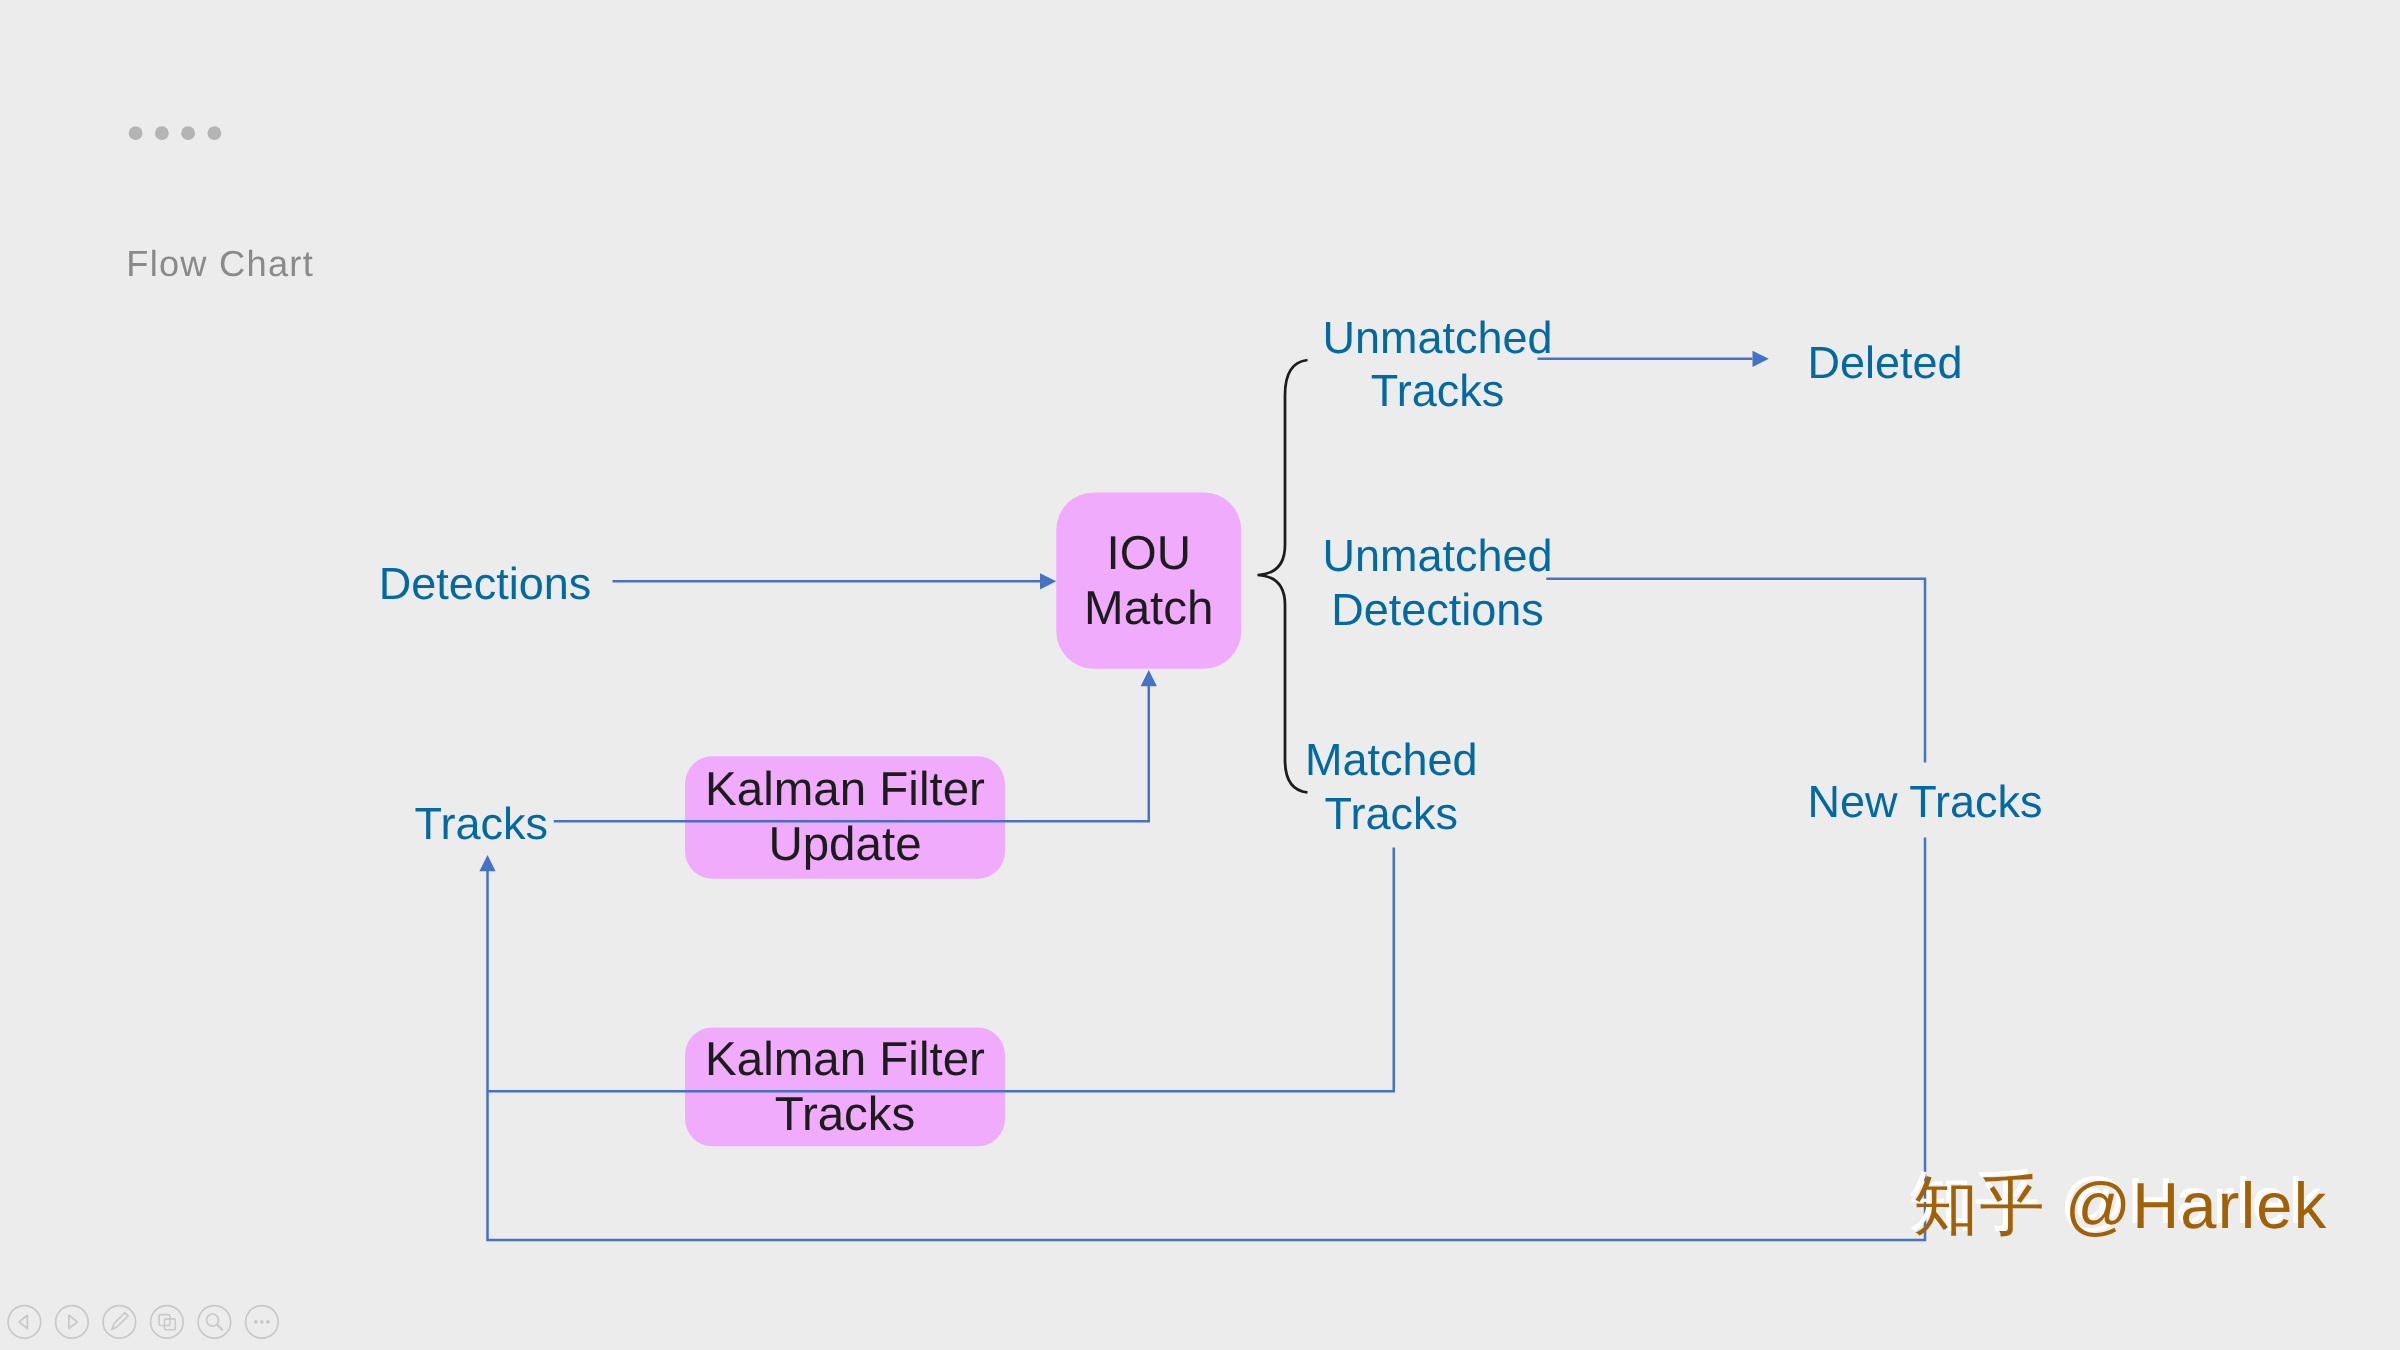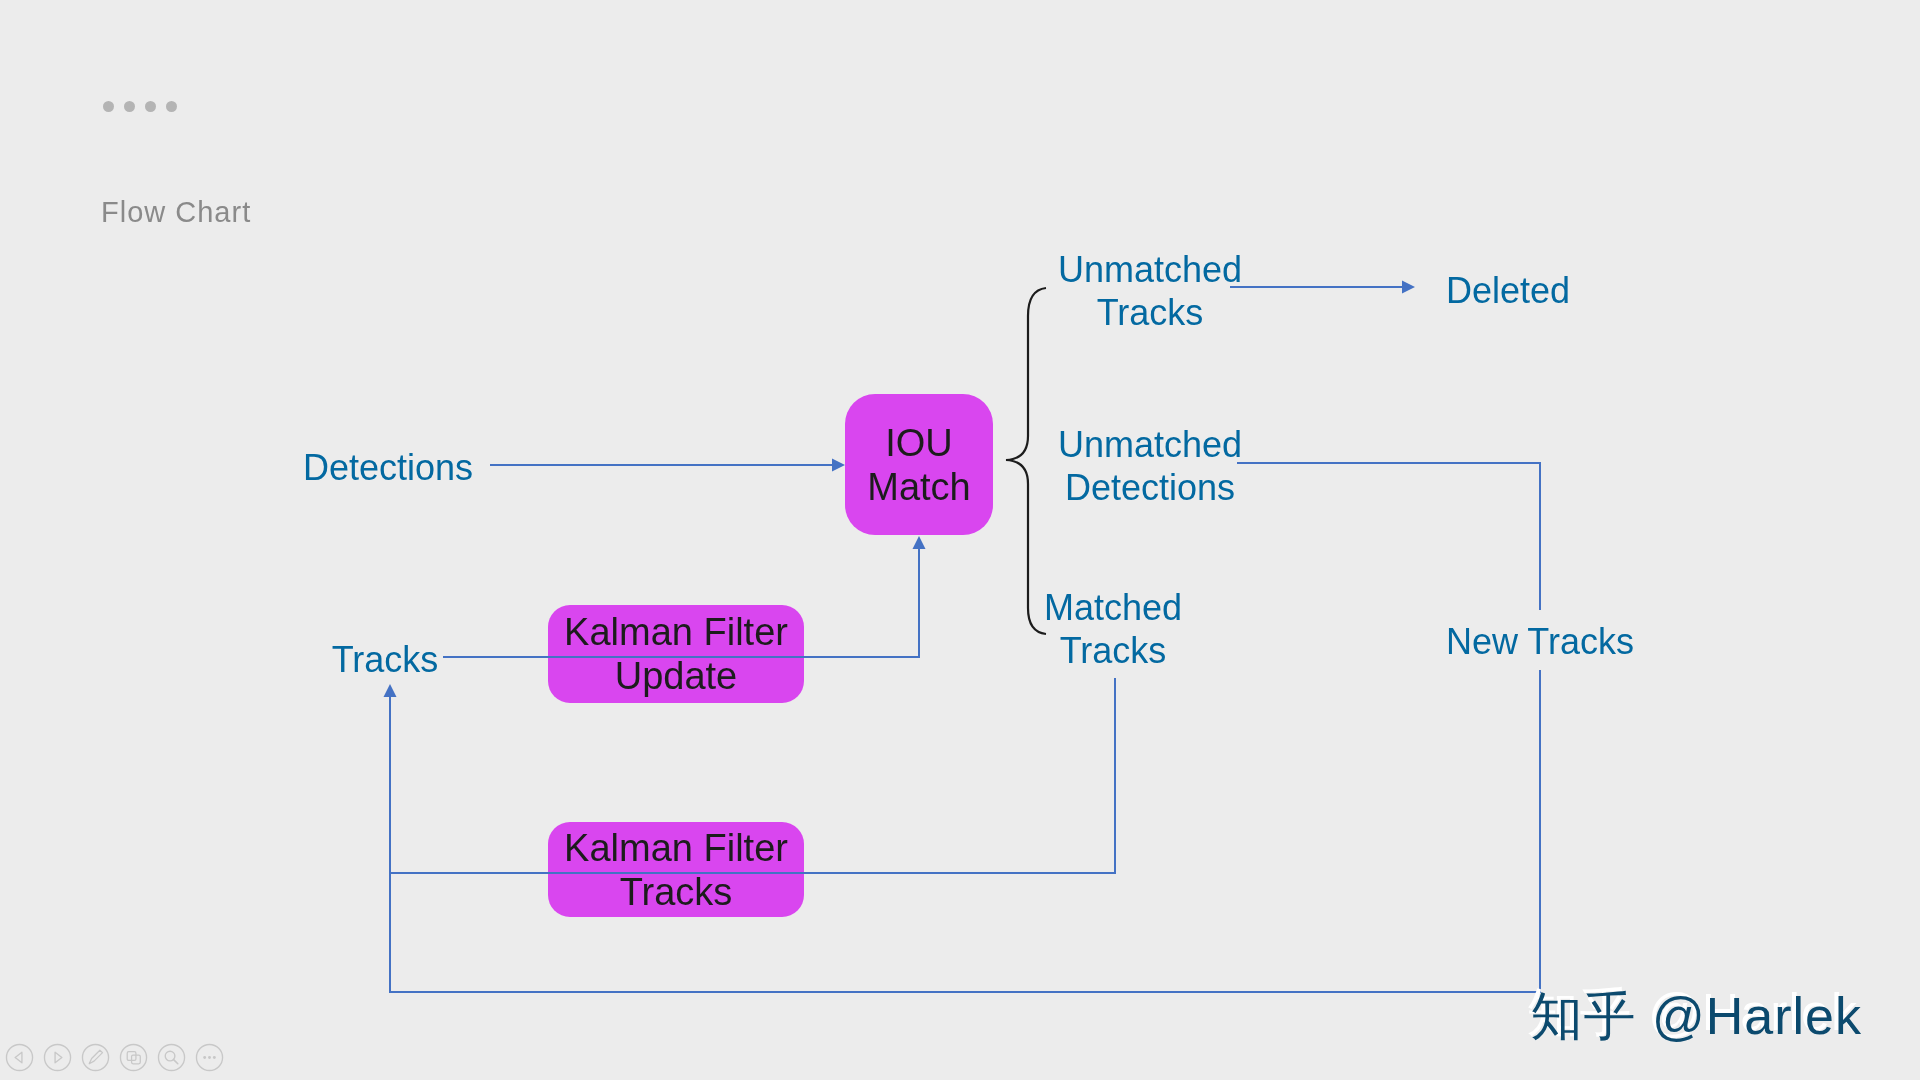--- a/index.html
+++ b/index.html
@@ -25,34 +25,34 @@
     font-size:29px;color:#8a8a8a;letter-spacing:1px;white-space:nowrap;margin-left:20px;
   }
 
   
   .lbl{
     position:absolute;transform:translate(-50%,-50%);
     font-size:36px;color:#0369a1;text-align:center;
     line-height:43px;white-space:nowrap;z-index:1;
   }
   .box{
-    position:absolute;background:#d946ef;border-radius:22px;
+    position:absolute;background:#f0abfc;border-radius:22px;
     display:flex;flex-direction:column;align-items:center;justify-content:center;
     font-size:38px;color:#1c1c1c;line-height:44px;text-align:center;z-index:1;
   }
   .box-iou{left:845px;top:394px;width:148px;height:141px;border-radius:30px;}
   .box-predict{left:548px;top:605px;width:256px;height:98px;}
   .box-update{left:548px;top:822px;width:256px;height:95px;}
 
   .connectors{position:absolute;inset:0;z-index:2;pointer-events:none;}
 
   
   .watermark{
-    position:absolute;right:58px;top:982px;
-    font-size:52px;color:#0c4a6e;letter-spacing:1px;
+    position:absolute;right:58px;top:930px;
+    font-size:52px;color:#a16207;letter-spacing:1px;
     text-shadow:-4px -4px 0 #ffffff;white-space:nowrap;z-index:3;
   }
 
   
   .toolbar{
     position:absolute;left:5px;bottom:8px;
     display:flex;gap:9px;z-index:3;
   }
   .tool-btn{
     width:29px;height:29px;padding:0;border:none;background:transparent;cursor:pointer;

